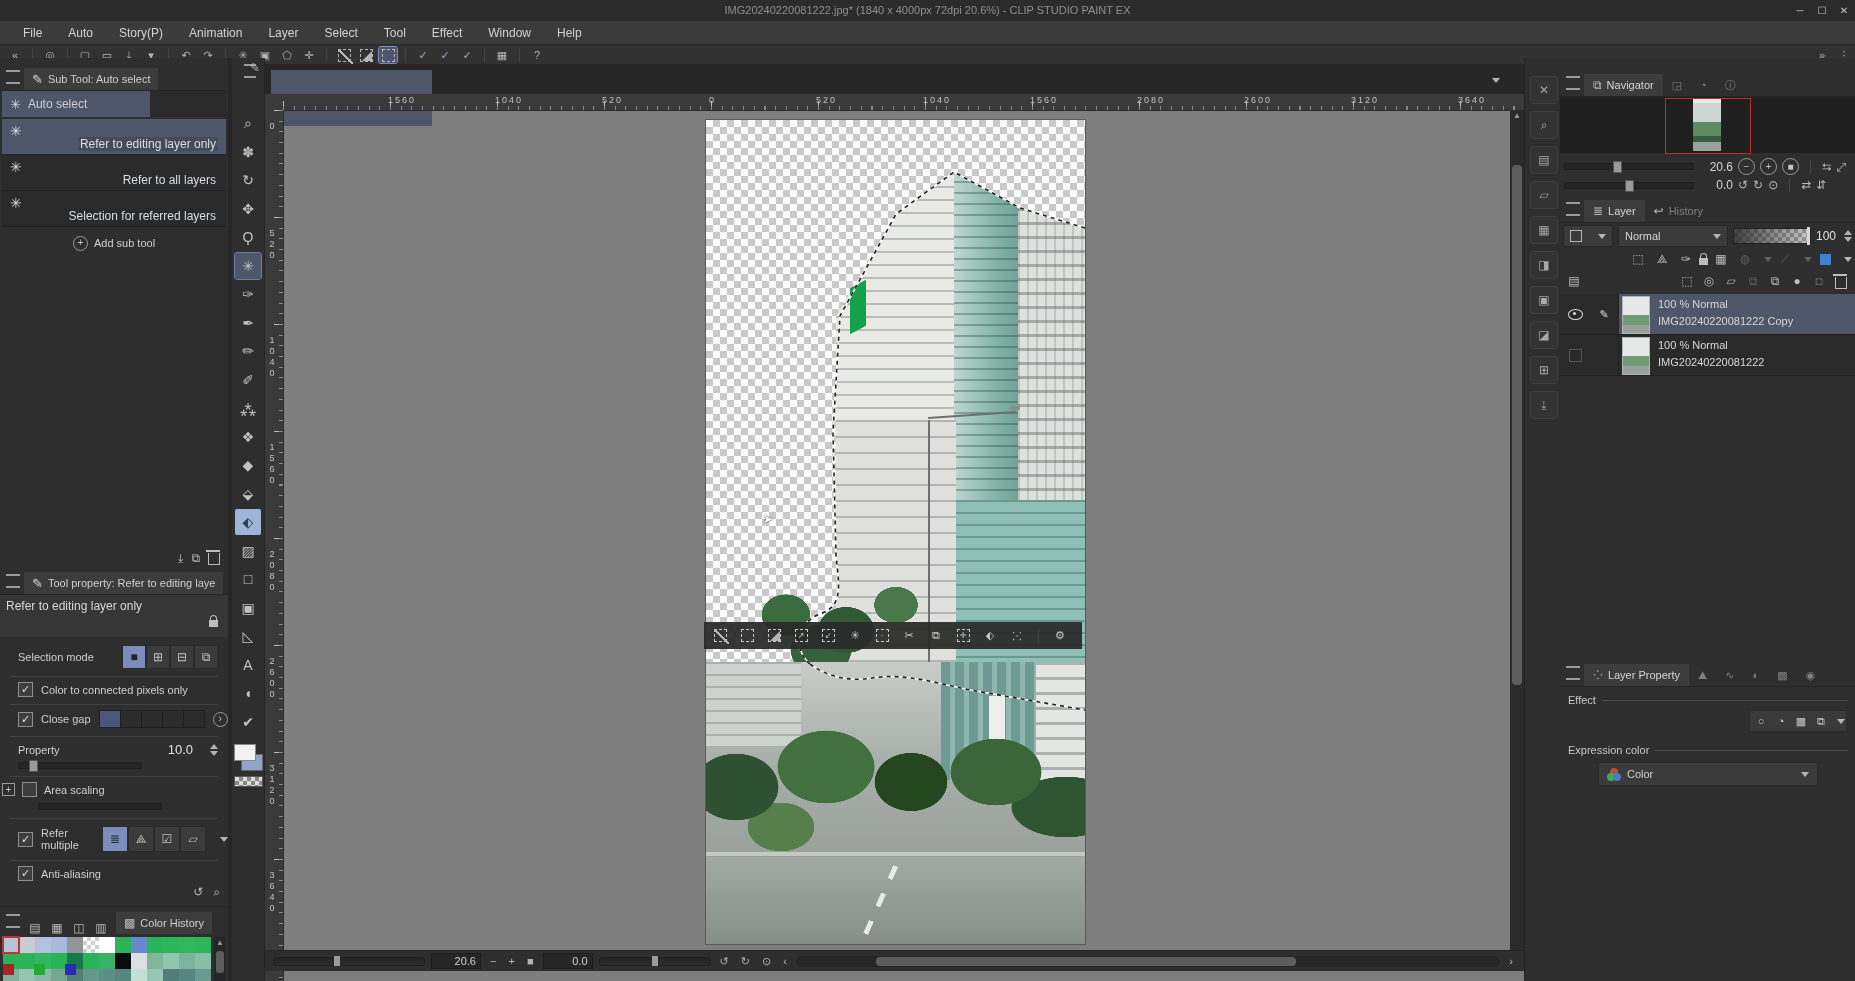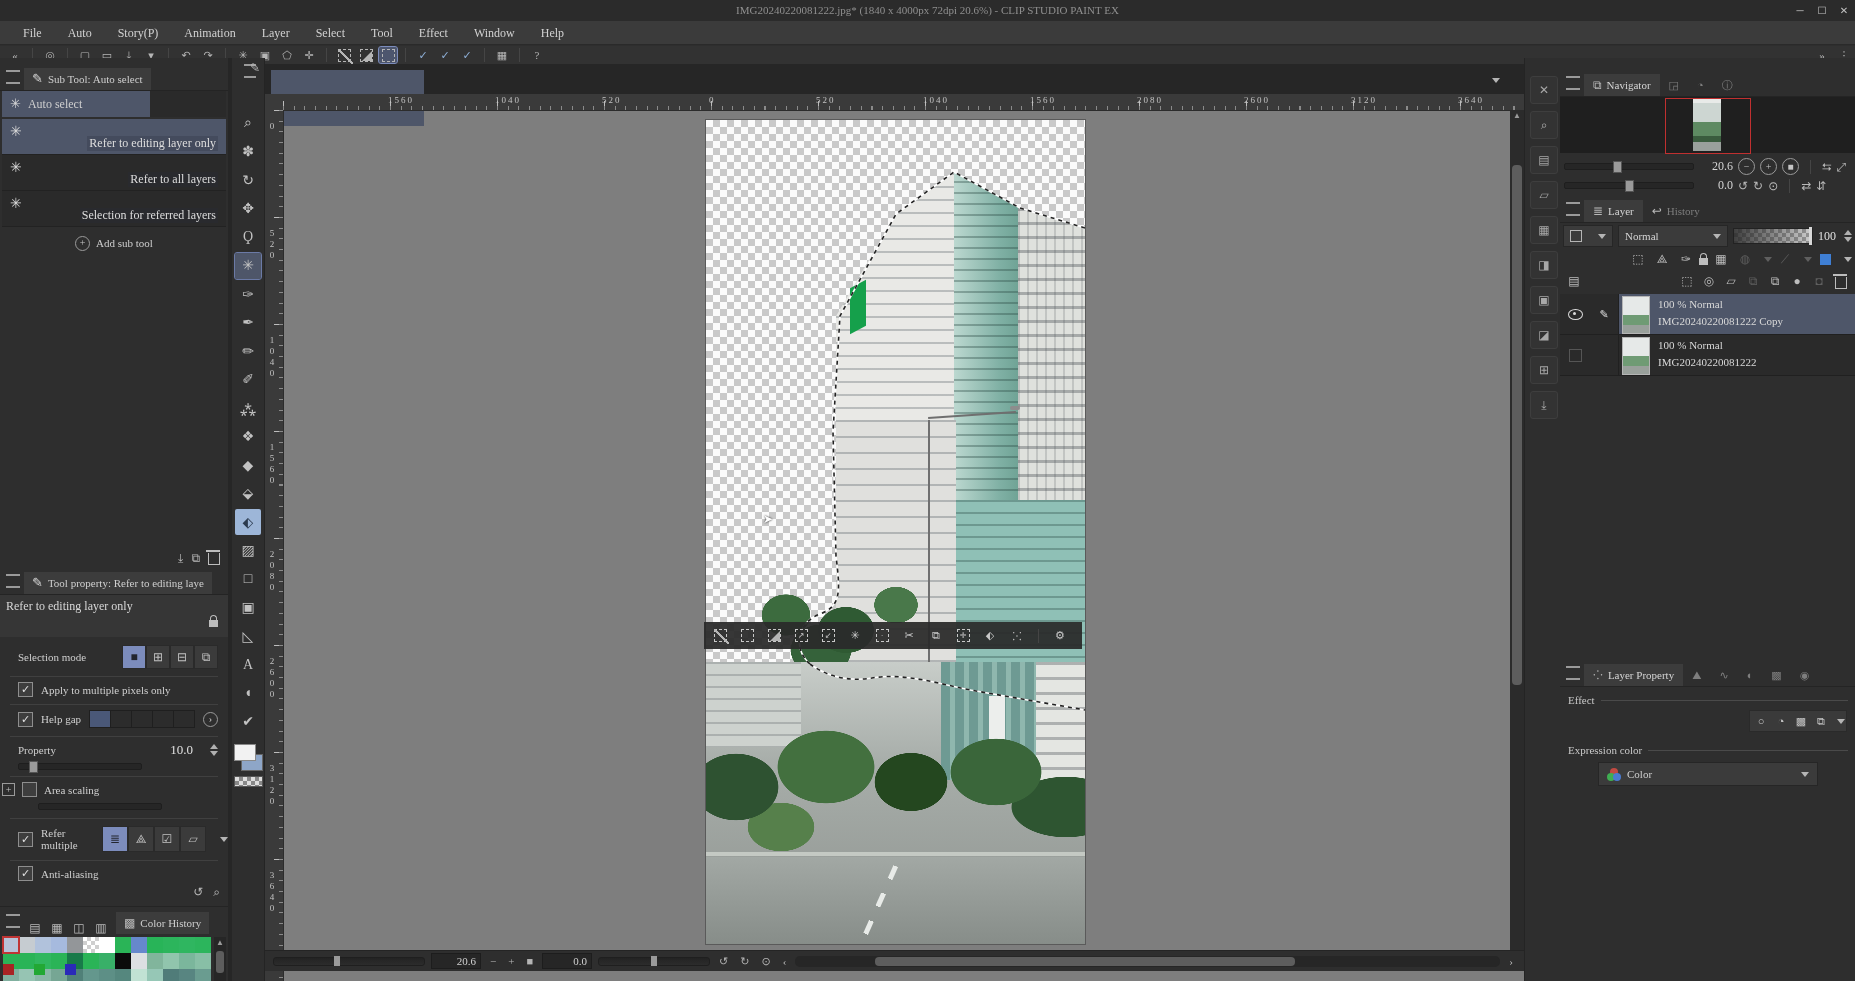--- a/index.html
+++ b/index.html
@@ -1,19 +1,19 @@
 <!DOCTYPE html>
 <html><head>
 <meta charset="utf-8">
 <style>
   html,body{margin:0;padding:0;background:#1d1d1d;}
   #app{position:relative;width:1855px;height:981px;background:#2e2e2e;overflow:hidden;
        font-family:"Liberation Sans",sans-serif;font-size:11px;color:#cfcfcf;
        -webkit-font-smoothing:antialiased;}
-  .abs{position:absolute;font-family:Liberation Serif, serif;}
+  .abs{position:absolute;}
   .row{display:flex;align-items:center;}
   .dim{color:#8a8a8a;}
   .ico{color:#b8b8b8;font-size:12px;line-height:1;display:inline-flex;align-items:center;justify-content:center;}
   .sep{width:1px;height:14px;background:#454545;margin:0 6px;}
   
   #titlebar{left:0;top:0;width:1855px;height:21px;background:#2b2b2b;}
   #title-text{width:100%;text-align:center;line-height:21px;color:#8f8f8f;font-size:11px;}
   .winbtn{position:absolute;top:3px;width:18px;height:15px;text-align:center;color:#c4c4c4;font-size:10px;line-height:15px;}
   
   #menubar{left:0;top:21px;width:1855px;height:24px;background:#3b3b3b;display:flex;align-items:center;padding-left:10px;box-sizing:border-box;border-bottom:1px solid #2a2a2a;}
@@ -296,27 +296,27 @@
         <span class="pbtn on">■</span>
         <span class="pbtn">⊞</span>
         <span class="pbtn">⊟</span>
         <span class="pbtn">⧉</span>
       </span>
     </div>
     <div class="divline" style="top:618px;"></div>
 
     <div class="abs row" style="left:18px;top:624px;gap:8px;">
       <span class="cb">✓</span>
-      <span>Apply to multiple pixels only</span>
+      <span>Color to connected pixels only</span>
     </div>
     <div class="divline" style="top:646px;"></div>
 
     <div class="abs row" style="left:18px;top:652px;gap:8px;">
       <span class="cb">✓</span>
-      <span>Help gap</span>
+      <span>Close gap</span>
       <span style="display:flex;border:1px solid #1f1f1f;">
         <span style="width:20px;height:16px;background:#4a5878;"></span>
         <span style="width:20px;height:16px;background:#2c2c2c;border-left:1px solid #1f1f1f;"></span>
         <span style="width:20px;height:16px;background:#2c2c2c;border-left:1px solid #1f1f1f;"></span>
         <span style="width:20px;height:16px;background:#2c2c2c;border-left:1px solid #1f1f1f;"></span>
         <span style="width:20px;height:16px;background:#2c2c2c;border-left:1px solid #1f1f1f;"></span>
       </span>
       <span class="circbtn" style="width:13px;height:13px;">›</span>
     </div>
     <div class="divline" style="top:678px;"></div>

